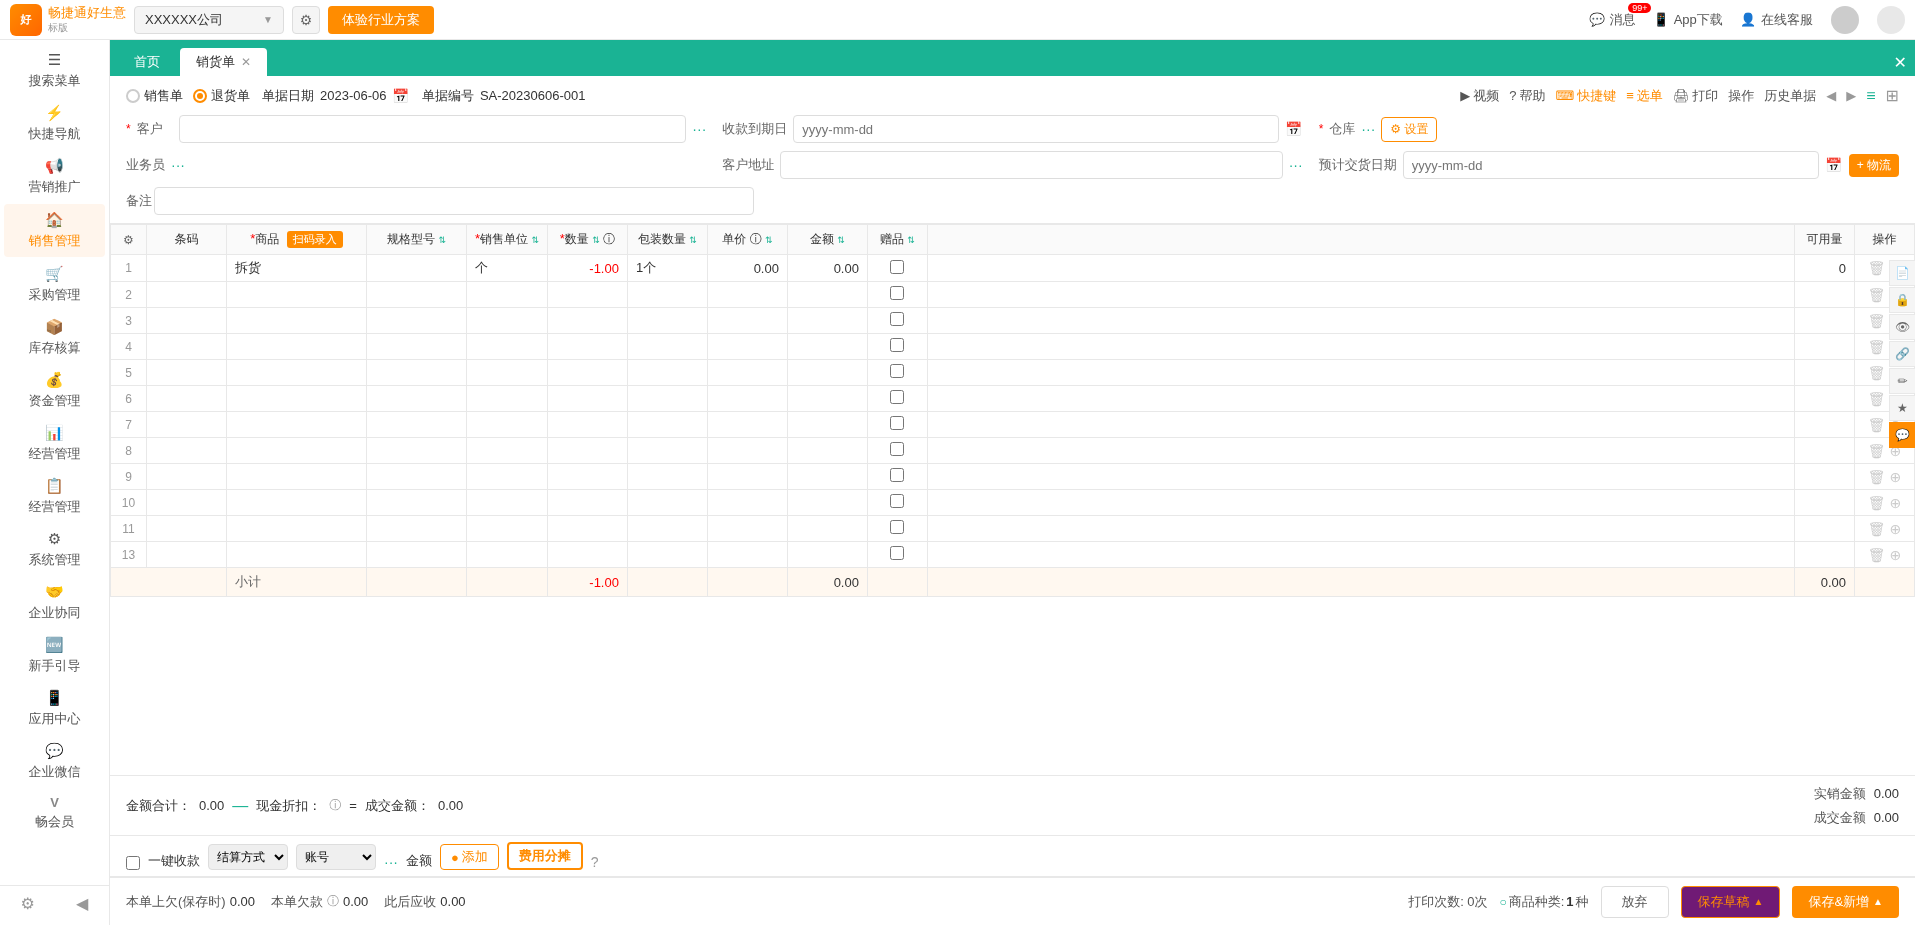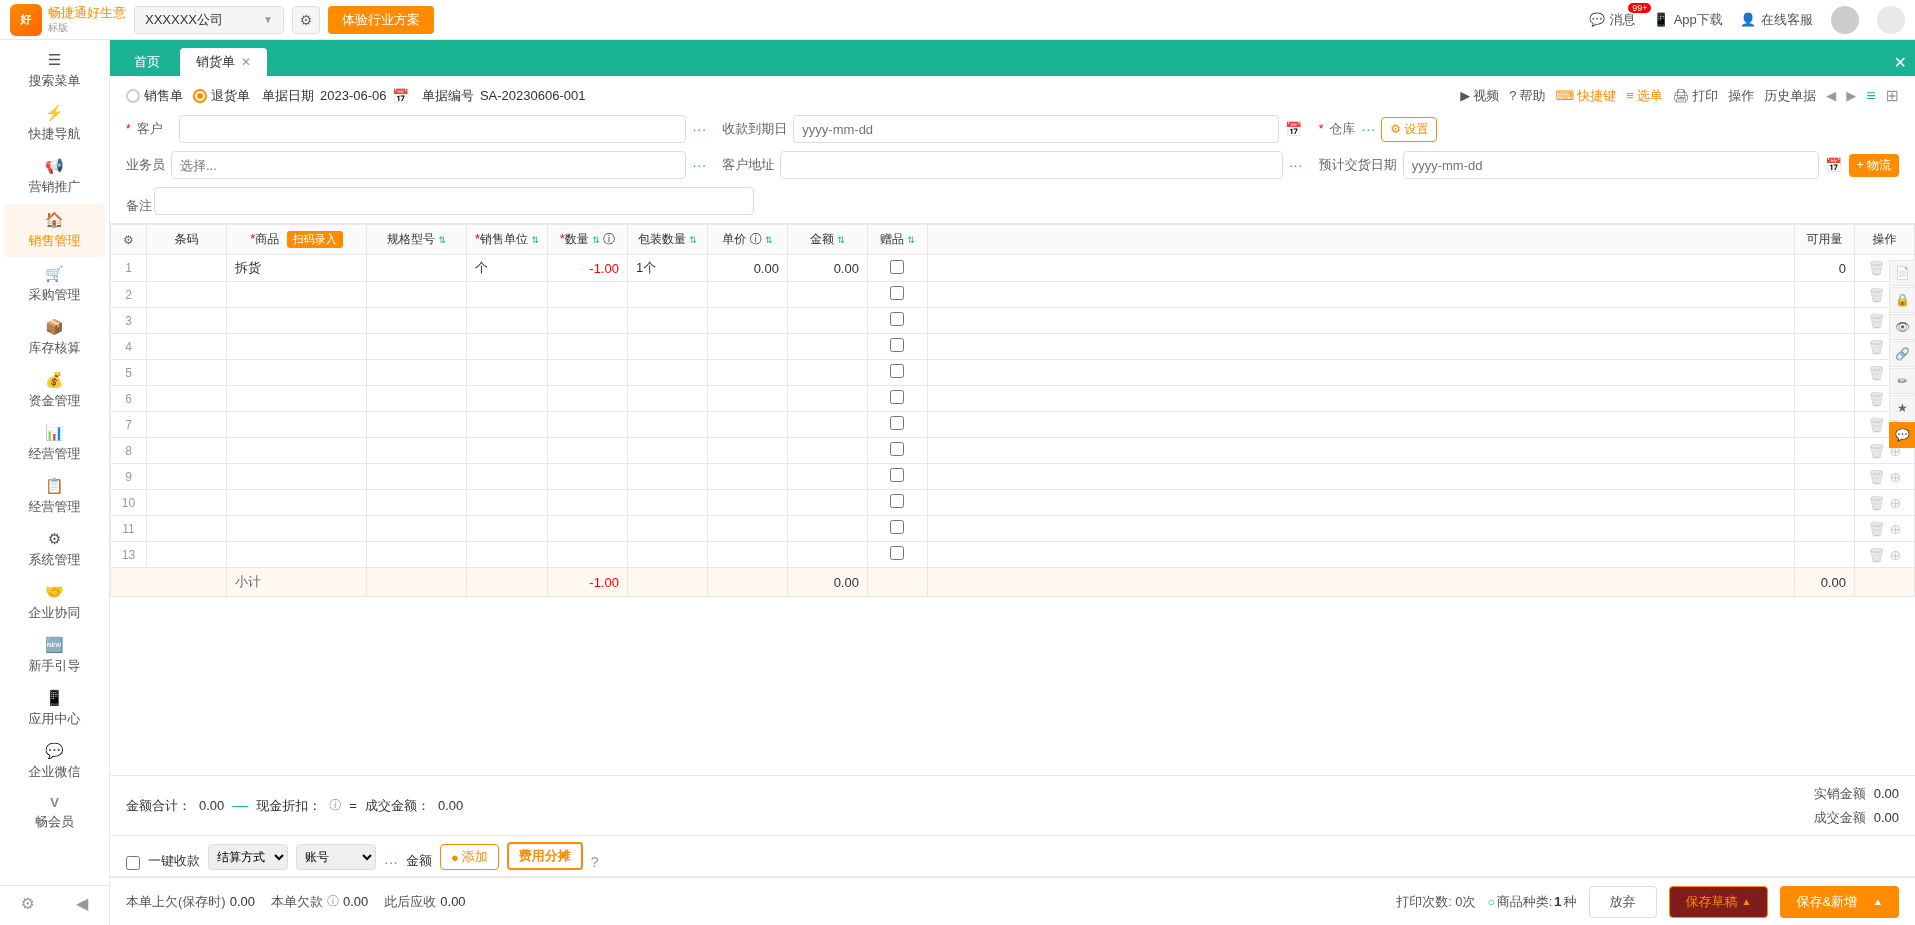--- a/index.html
+++ b/index.html
@@ -197,37 +197,36 @@
           <span style="color:#f00;font-size:12px;">*</span>
           <span style="color:#666;min-width:24px;font-size:13px;">仓库</span>
           <span style="color:#1ab394;cursor:pointer;font-size:14px;">···</span>
           <button style="background:#fff;border:1px solid #ff8c00;color:#ff8c00;border-radius:4px;padding:3px 8px;cursor:pointer;font-size:12px;white-space:nowrap;">⚙ 设置</button>
         </div>
       </div>
 
       <div style="display:grid;grid-template-columns:1fr 1fr 1fr;gap:8px 16px;margin-bottom:8px;align-items:center;">
         <div style="display:flex;align-items:center;gap:6px;">
           <span style="color:#666;min-width:36px;font-size:13px;">业务员</span>
-          <input style="flex: 1 1 0%; height: 28px; border: 1px solid rgb(221, 221, 221); border-radius: 4px; padding: 0px 8px; font-size: 13px; outline: none; color: rgb(187, 187, 187);" value="" placeholder="选择...">
           <span style="color:#1ab394;cursor:pointer;font-size:14px;">···</span>
         </div>
         <div style="display:flex;align-items:center;gap:6px;">
           <span style="color:#666;font-size:13px;">客户地址</span>
           <input style="flex: 1 1 0%; height: 28px; border: 1px solid rgb(221, 221, 221); border-radius: 4px; padding: 0px 8px; font-size: 13px; outline: none;" value="">
           <span style="color:#1ab394;cursor:pointer;font-size:14px;">···</span>
         </div>
         <div style="display:flex;align-items:center;gap:6px;">
           <span style="color:#666;font-size:13px;white-space:nowrap;">预计交货日期</span>
           <input style="flex: 1 1 0%; height: 28px; border: 1px solid rgb(221, 221, 221); border-radius: 4px; padding: 0px 8px; font-size: 13px; outline: none; color: rgb(187, 187, 187);" value="" placeholder="yyyy-mm-dd">
           <span style="color:#aaa;cursor:pointer;font-size:14px;">📅</span>
           <button style="background:#ff8c00;color:#fff;border:none;border-radius:4px;padding:3px 8px;cursor:pointer;font-size:12px;white-space:nowrap;">+ 物流</button>
         </div>
       </div>
 
-      <div style="display:flex;align-items:flex-end;gap:2px;">
+      <div style="display:flex;align-items:center;gap:2px;">
         <span style="color:#666;font-size:13px;">备注</span>
         <input style="width: 600px; height: 28px; border: 1px solid rgb(221, 221, 221); border-radius: 4px; padding: 0px 8px; font-size: 13px; outline: none;" value="">
       </div>
     </div>
 
     <div style="flex:1;overflow-y:auto;background:#fff;border-bottom:1px solid #e8e8e8;">
       <table style="width:100%;border-collapse:collapse;">
         <thead>
           <tr>
             <th style="background:#fafafa;border:1px solid #e8e8e8;padding:6px 8px;text-align:center;font-size:12px;color:#666;font-weight:normal;width:36px;">⚙</th>
@@ -513,25 +512,25 @@
           <span>打印次数:</span>
           <span>0次</span>
         </span>
         <span style="font-size:12px;color:#555;display:flex;align-items:center;gap:2px;">
           <span style="color:#1ab394;font-size:12px;">○</span>
           <span>商品种类:</span>
           <span style="color:#333;font-weight:bold;">1</span>
           <span>种</span>
         </span>
         <button style="height:32px;padding:0 20px;border:1px solid #ddd;border-radius:4px;background:#fff;color:#555;cursor:pointer;font-size:13px;">放弃</button>
-        <button style="height:32px;padding:0 16px;border:1px solid #ff8c00;border-radius:4px;background:#7f1d1d;color:#ff8c00;cursor:pointer;font-size:13px;display:flex;align-items:center;gap:4px;">
+        <button style="height:32px;padding:0 16px;border:1px solid #ff8c00;border-radius:4px;background:#701a75;color:#ff8c00;cursor:pointer;font-size:13px;display:flex;align-items:center;gap:4px;">
           <span>保存草稿</span>
           <span style="font-size:10px;">▲</span>
         </button>
-        <button style="height:32px;padding:0 16px;border:none;border-radius:4px;background:#ff8c00;color:#fff;cursor:pointer;font-size:13px;display:flex;align-items:center;gap:16px;">
+        <button style="height:32px;padding:0 16px;border:none;border-radius:4px;background:#ff8c00;color:#fff;cursor:pointer;font-size:13px;display:flex;align-items:center;gap:4px;">
           <span>保存&amp;新增</span>
           <span style="font-size:10px;">▲</span>
         </button>
       </div>
     </div>
 
   </div>
 
   <div style="position:fixed;right:0;top:260px;display:flex;flex-direction:column;gap:1px;z-index:100;">
     <div style="width:26px;height:26px;background:#f5f5f5;border:1px solid #e8e8e8;border-right:none;display:flex;align-items:center;justify-content:center;cursor:pointer;color:#666;font-size:12px;">📄</div>

